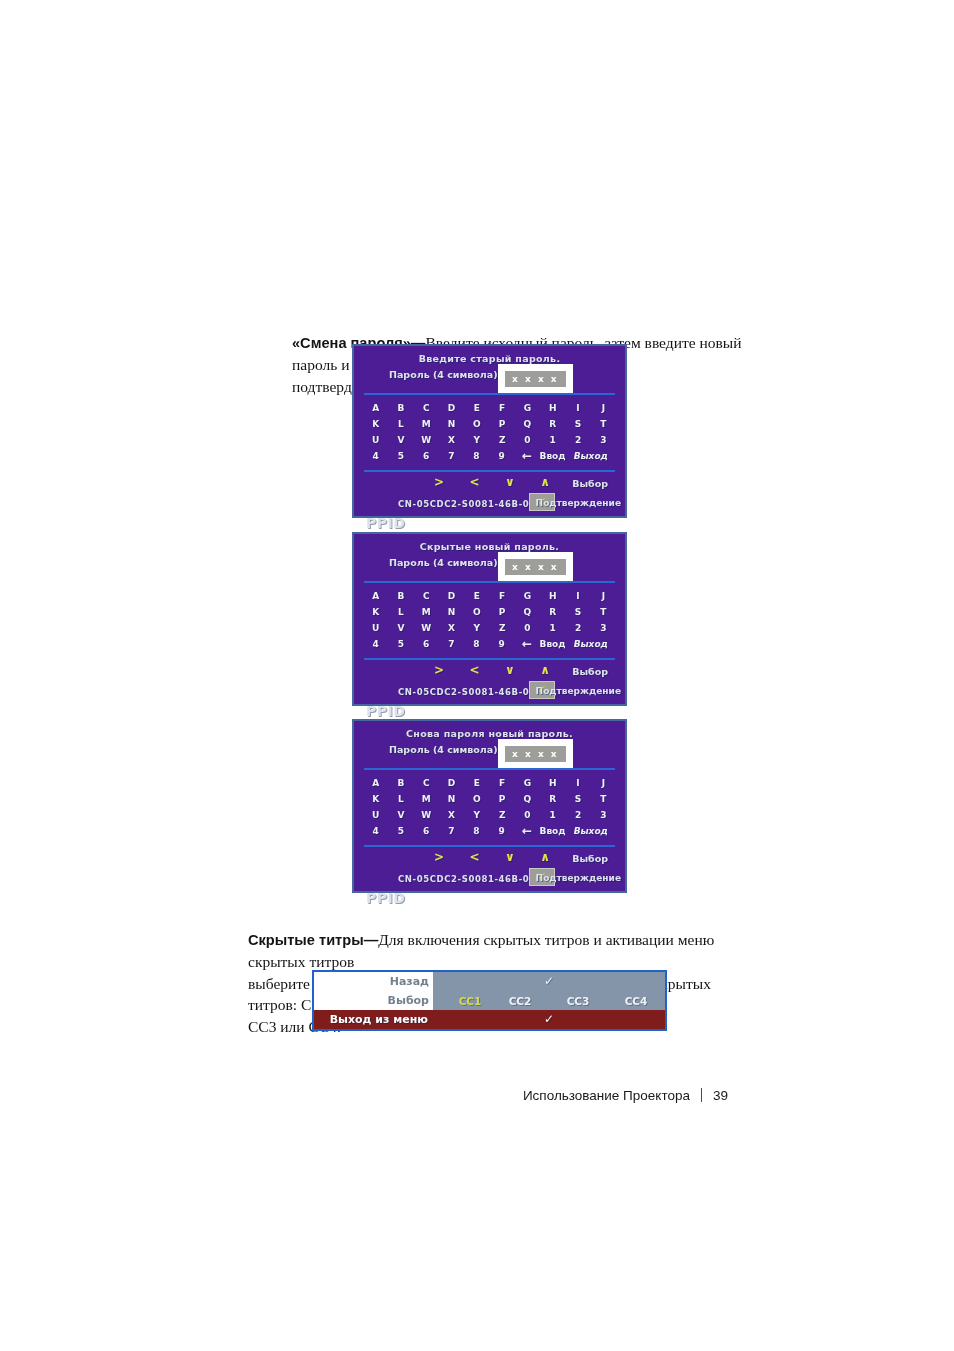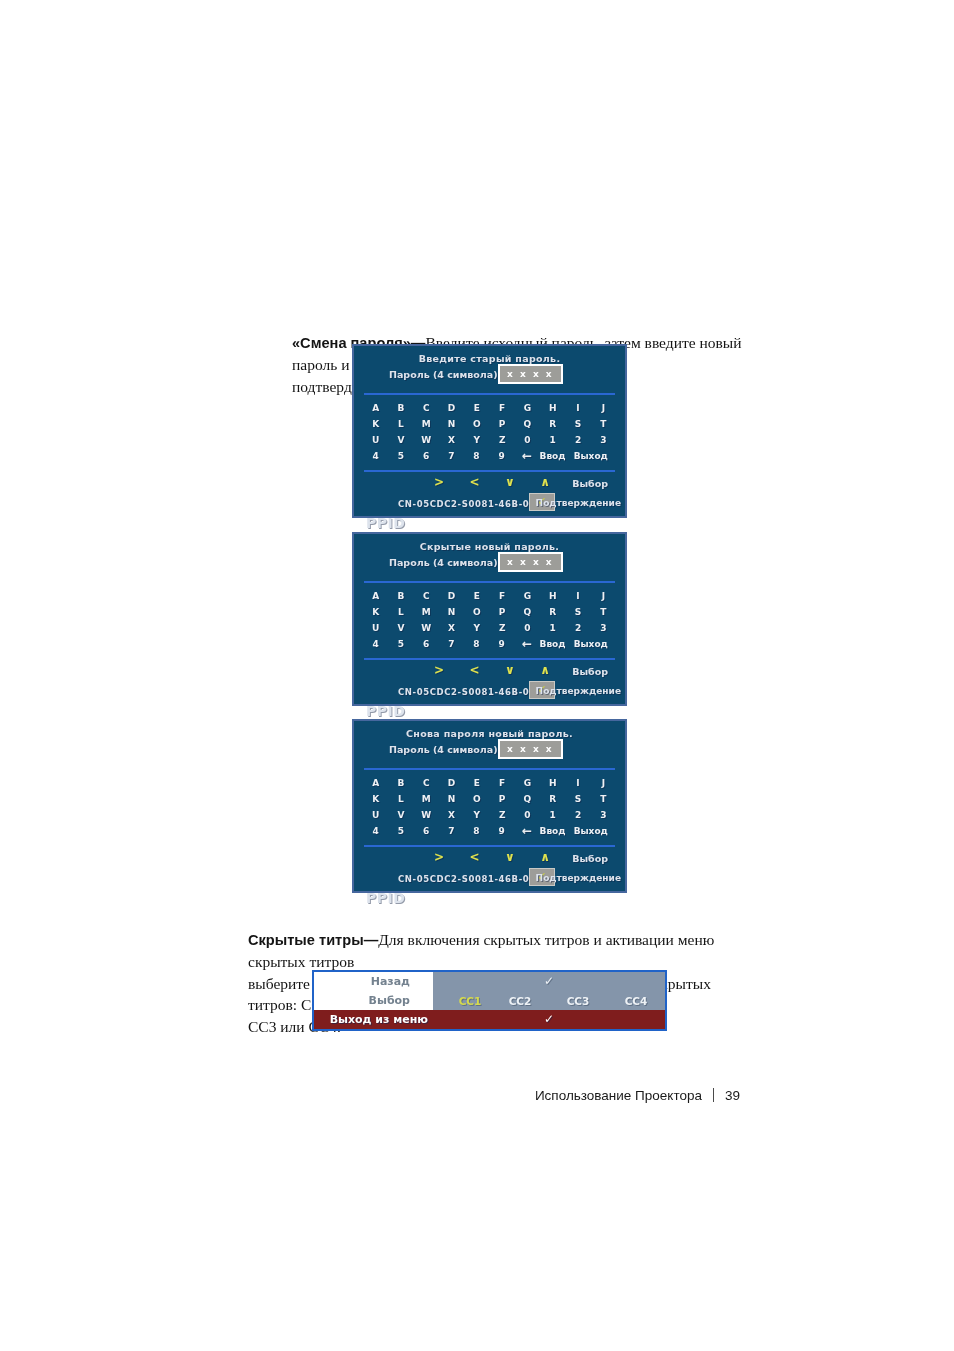--- a/index.html
+++ b/index.html
@@ -10,76 +10,76 @@
   
   .para{position:absolute;font-size:15.5px;line-height:22px;color:#141414;}
   .para .lead{font-family:"Liberation Sans",sans-serif;font-weight:bold;font-size:14.6px;}
   .para .bserif{font-weight:bold;}
   #intro{left:292px;top:316px;width:460px;}
   #cc-text{left:248px;top:913px;width:505px;line-height:21.5px;}
 
   
   .dlg{
     position:absolute;left:352px;width:275px;height:174px;box-sizing:border-box;
-    background:#0c4a6e;border:2px solid #46679e;
+    background:#4c1d95;border:2px solid #46679e;
     font-family:"DejaVu Sans",sans-serif;color:#dde3ec;
   }
   .dlg *{text-shadow:1px 1px 0 rgba(15,30,65,.45);}
   .d-title{position:absolute;top:7px;left:0;right:0;text-align:center;
     font-size:9.5px;font-weight:bold;letter-spacing:.3px;}
   .d-plabel{position:absolute;top:23px;left:35px;font-size:9.5px;font-weight:bold;}
-  .d-pbox{position:absolute;top:18px;left:144px;background:#9d9d99;border:2px solid #ffffff;
+  .d-pbox{position:absolute;top:18px;left:144px;background:#9d9d99;border:7px solid #ffffff;
     color:#ffffff;font-size:9px;font-weight:bold;letter-spacing:2px;padding:3px 7px;
     text-shadow:none;}
   .sep{position:absolute;left:10px;right:10px;height:2px;background:#2a67d2;text-shadow:none;}
   .s1{top:47px;} .s2{top:124px;}
   .kb{position:absolute;top:54px;left:9px;right:9px;}
   .krow{display:grid;grid-template-columns:repeat(10,1fr);height:16px;align-items:center;
     text-align:center;font-size:9px;font-weight:bold;color:#eef1f5;}
   .contents{display:contents;}
   .key{display:block;}
   .barrow{font-size:12px;line-height:10px;color:#e9ecef;}
-  .kexit{grid-column:9/11;}
+  .kexit{grid-column:9/11;font-style:italic;}
   .d-nav{position:absolute;top:129px;left:80px;width:116px;display:flex;
     justify-content:space-between;color:#dfe24e;font-size:12px;font-weight:bold;}
   .d-select{position:absolute;top:132px;right:17px;font-size:9.5px;font-weight:bold;}
   .d-ppid-l{position:absolute;top:169px;left:12px;font-size:14px;font-weight:bold;letter-spacing:.5px;}
   .d-ppid-v{position:absolute;top:153px;left:44px;font-size:8.5px;font-weight:bold;letter-spacing:.6px;}
   .d-confirm-box{position:absolute;top:147px;left:175px;width:24px;height:16px;
     background:#9d9d99;border:1px solid #c9c9c5;color:#cfd23c;text-align:center;
     font-size:11px;line-height:16px;font-weight:bold;text-shadow:none;}
   .d-confirm-label{position:absolute;top:152px;right:4px;font-size:9px;font-weight:bold;}
   #dlg1{top:344px;} #dlg2{top:532px;} #dlg3{top:719px;}
 
   
   #ccmenu{
     position:absolute;left:312px;top:970px;width:355px;height:61px;box-sizing:border-box;
     border:2px solid #2063c8;background:#ffffff;
     font-family:"DejaVu Sans",sans-serif;
   }
   .cc-top{display:grid;grid-template-columns:119px 1fr;height:38px;}
   .cc-labels{background:#ffffff;color:#74828f;font-weight:bold;font-size:11px;text-align:right;}
-  .cc-label{height:19px;line-height:19px;padding-right:23px;}
+  .cc-label{height:19px;line-height:19px;padding-right:4px;}
   .cc-panel{background:#8495aa;color:#eef2f6;}
   .cc-prow{height:19px;line-height:19px;text-align:center;font-weight:bold;
     text-shadow:1px 1px 0 rgba(45,60,80,.4);}
   .cc-check{font-size:12px;}
   .cc-opts{display:grid;grid-template-columns:repeat(4,1fr);height:19px;align-items:center;
     text-align:center;font-size:10.5px;font-weight:bold;color:#eef2f6;
     text-shadow:1px 1px 0 rgba(45,60,80,.4);}
   .cc-opts .sel{color:#d6da4e;margin-left:16px;}
   .cc-bottom{display:grid;grid-template-columns:119px 1fr;height:19px;background:#7f1d1d;
     color:#ffffff;font-weight:bold;}
   .cc-exit{font-size:11px;line-height:19px;text-align:right;padding-right:5px;
     text-shadow:1px 1px 0 rgba(10,35,80,.5);}
   .cc-bcheck{font-size:12px;line-height:19px;text-align:center;
     text-shadow:1px 1px 0 rgba(10,35,80,.5);}
 
   
-  #footer{position:absolute;top:1088px;left:16px;width:724px;display:flex;
+  #footer{position:absolute;top:1088px;left:4px;width:724px;display:flex;
     justify-content:flex-end;
     font-family:"Liberation Sans",sans-serif;font-size:13.5px;color:#1a1a1a;}
   .vbar{width:1px;height:14px;background:#4a4a4a;margin:0 11px;}
 </style>
 </head>
 <body>
 
 <p class="para" id="intro"><span class="lead">«Смена пароля»—</span><span>Введите исходный пароль, затем введите новый пароль и</span><br><span>подтвердите его.</span></p>
 
 <section class="dlg" id="dlg1">

